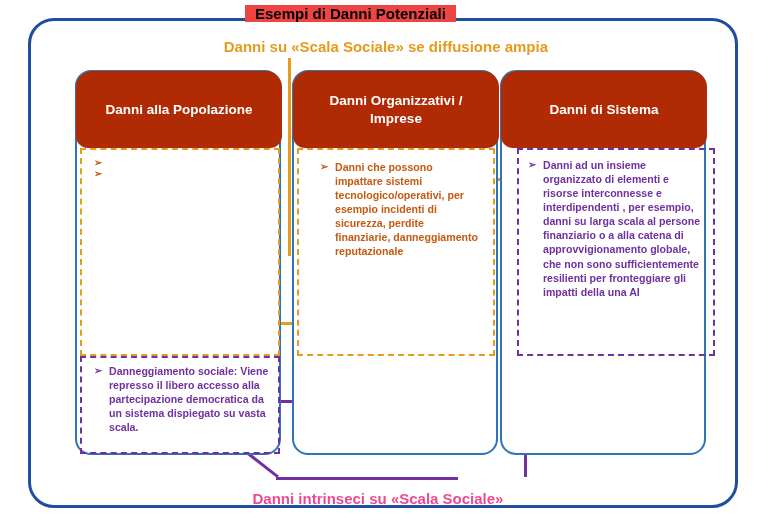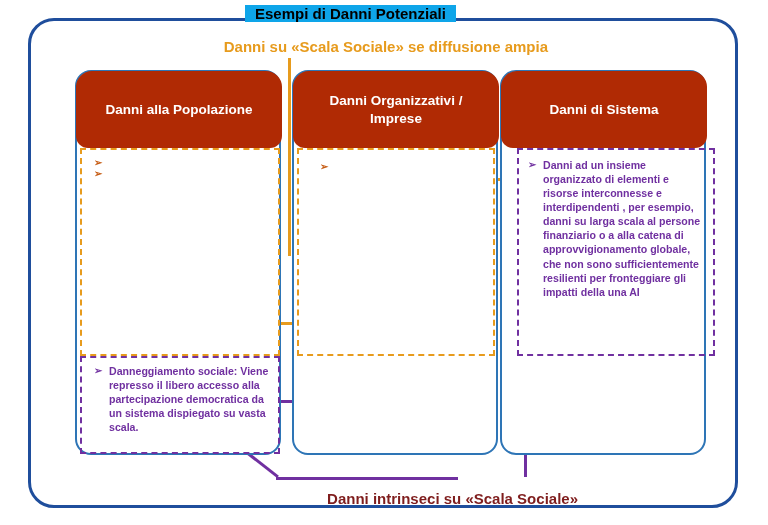--- a/index.html
+++ b/index.html
@@ -25,21 +25,21 @@
     border: 3px solid #1F4E9C;
     border-radius: 26px;
     box-sizing: border-box;
   }
 
   
   #diagram-title {
     position: absolute;
     left: 245px;
     top: 5px;
-    background: #0ea5e9;
+    background: #ef4444;
     padding: 0 10px;
     color: #000000;
     font-size: 15px;
     font-weight: bold;
     white-space: nowrap;
   }
 
   
   #social-scale-top-label {
     position: absolute;
@@ -52,22 +52,22 @@
     font-weight: bold;
     white-space: nowrap;
   }
 
   
   #social-scale-bottom-label {
     position: absolute;
     left: 178px;
     top: 490px;
     width: 400px;
-    text-align: right;
-    color: #7f1d1d;
+    text-align: center;
+    color: #ec4899;
     font-size: 15px;
     font-weight: bold;
     white-space: nowrap;
   }
 
   
   .column {
     position: absolute;
     top: 70px;
     width: 206px;
@@ -283,20 +283,21 @@
     <span class="marker">➢</span>
   </li>
   <li class="bullet-item orange-text">
     <span class="marker">➢</span>
   </li>
 </ul>
 
 <ul class="bullet-list" id="list-organizzativi">
   <li class="bullet-item orange-text">
     <span class="marker">➢</span>
+    <span>Danni che possono impattare sistemi tecnologico/operativi, per esempio incidenti di sicurezza, perdite finanziarie, danneggiamento reputazionale</span>
   </li>
 </ul>
 
 <ul class="bullet-list" id="list-sistema">
   <li class="bullet-item purple-text">
     <span class="marker">➢</span>
     <span>Danni ad un insieme organizzato di elementi e risorse interconnesse e interdipendenti , per esempio, danni su larga scala al persone finanziario o a alla catena di approvvigionamento globale, che non sono sufficientemente resilienti per fronteggiare gli impatti della una AI</span>
   </li>
 </ul>
 

